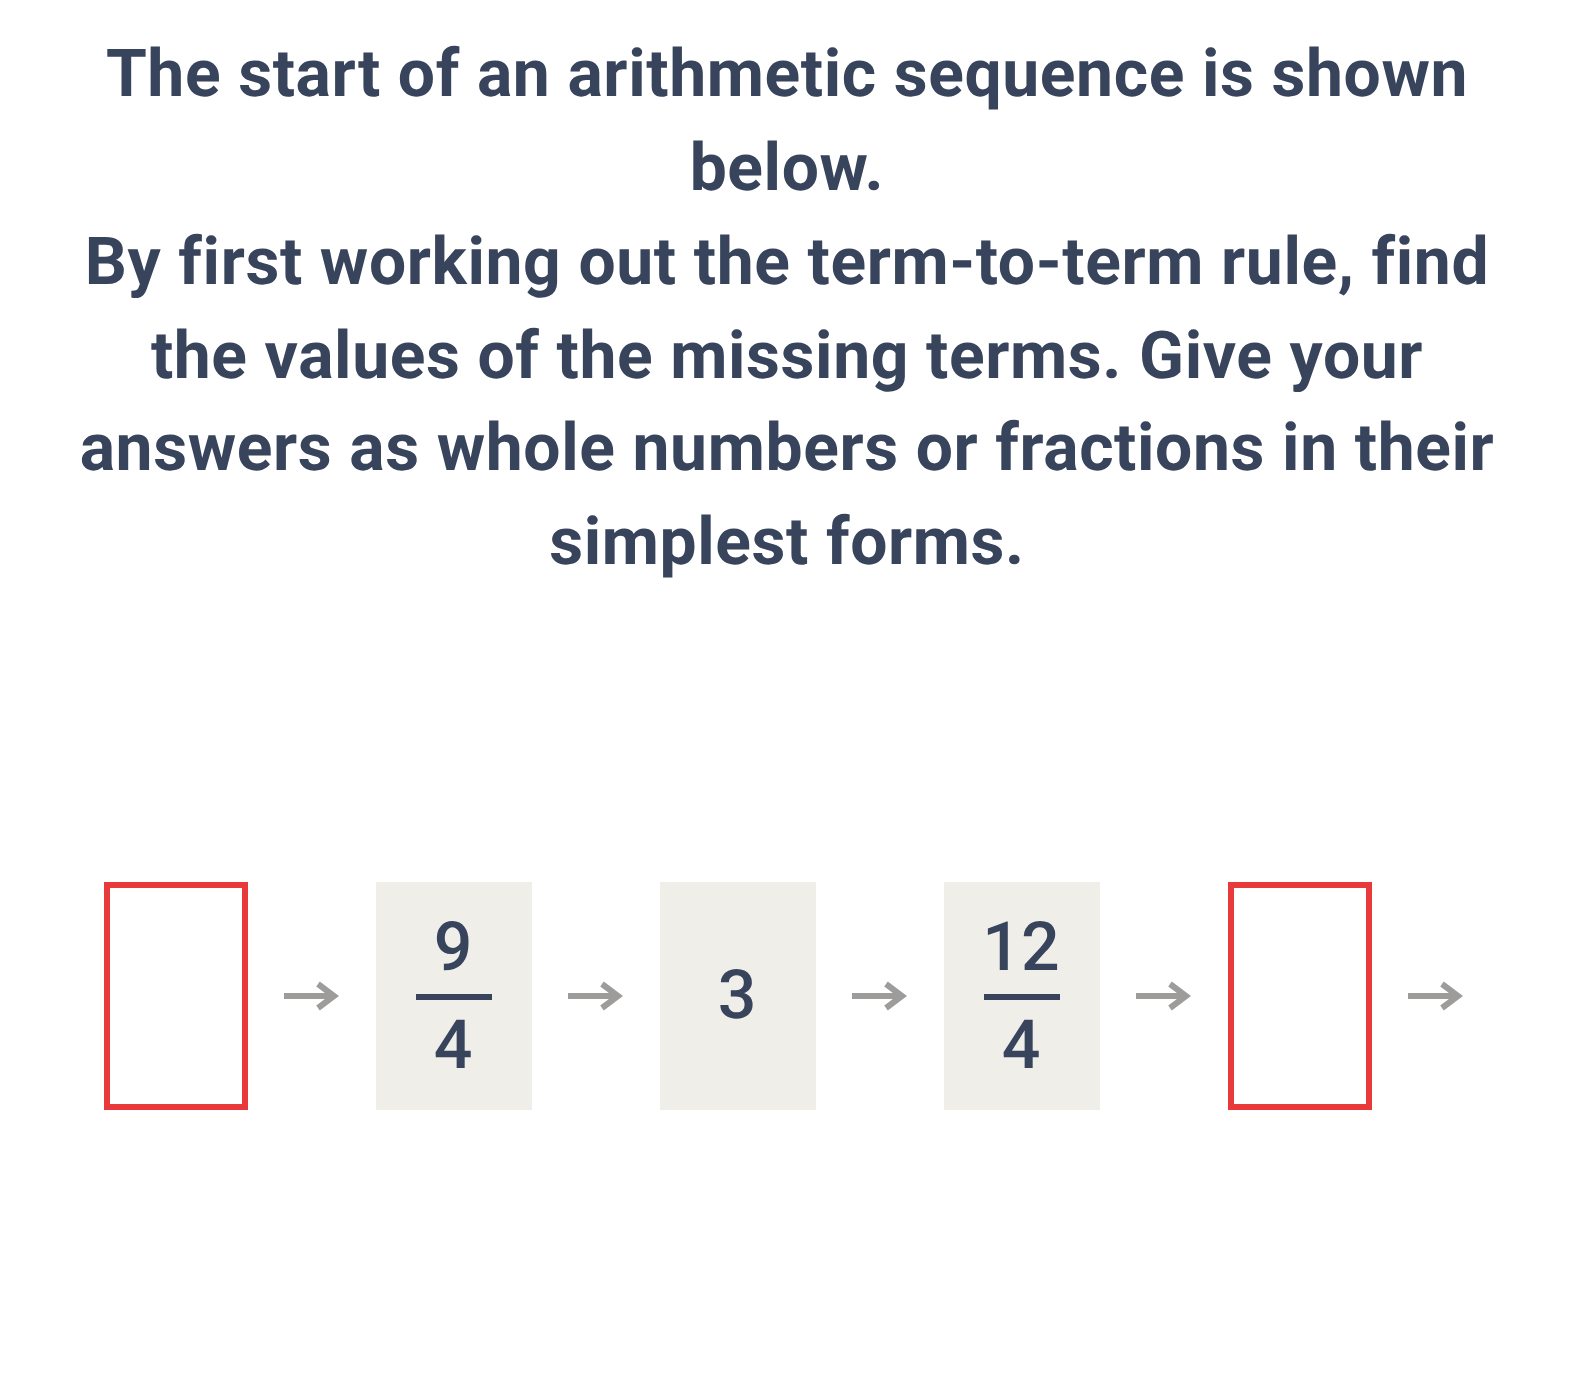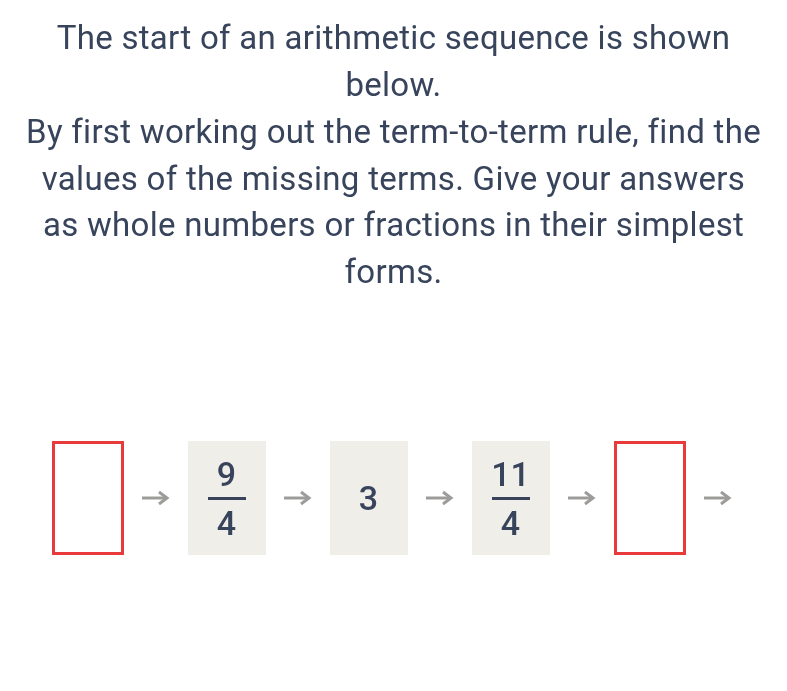--- a/index.html
+++ b/index.html
@@ -9,21 +9,21 @@
       background: #ffffff;
       font-family: -apple-system, BlinkMacSystemFont, "Segoe UI", Roboto, Helvetica, Arial, sans-serif;
       padding: 15px 20px;
       overflow: hidden;
     }
     .question-text {
       color: #37445b;
       font-size: 33px;
       line-height: 1.42;
       text-align: center;
-      font-weight: 400;
+      font-weight: 700;
       letter-spacing: 0.3px;
       margin-bottom: 90px;
     }
     .sequence-row {
       display: flex;
       align-items: center;
       justify-content: center;
       gap: 14px;
       margin-top: 145px;
     }
@@ -109,21 +109,21 @@
 
   <div class="arrow-wrap">
     <svg width="30" height="18" viewBox="0 0 30 18">
         <line x1="1" y1="9" x2="24" y2="9" stroke="#9d9c9a" stroke-width="3"></line>
         <polyline points="18,3 26,9 18,15" fill="none" stroke="#9d9c9a" stroke-width="3"></polyline>
       </svg>
   </div>
 
   <div class="term-box term-known">
     <div class="fraction">
-      <div class="fraction-num">11</div>
+      <div class="fraction-num">12</div>
       <div class="fraction-bar"></div>
       <div class="fraction-den">4</div>
     </div>
   </div>
 
   <div class="arrow-wrap">
     <svg width="30" height="18" viewBox="0 0 30 18">
         <line x1="1" y1="9" x2="24" y2="9" stroke="#9d9c9a" stroke-width="3"></line>
         <polyline points="18,3 26,9 18,15" fill="none" stroke="#9d9c9a" stroke-width="3"></polyline>
       </svg>

